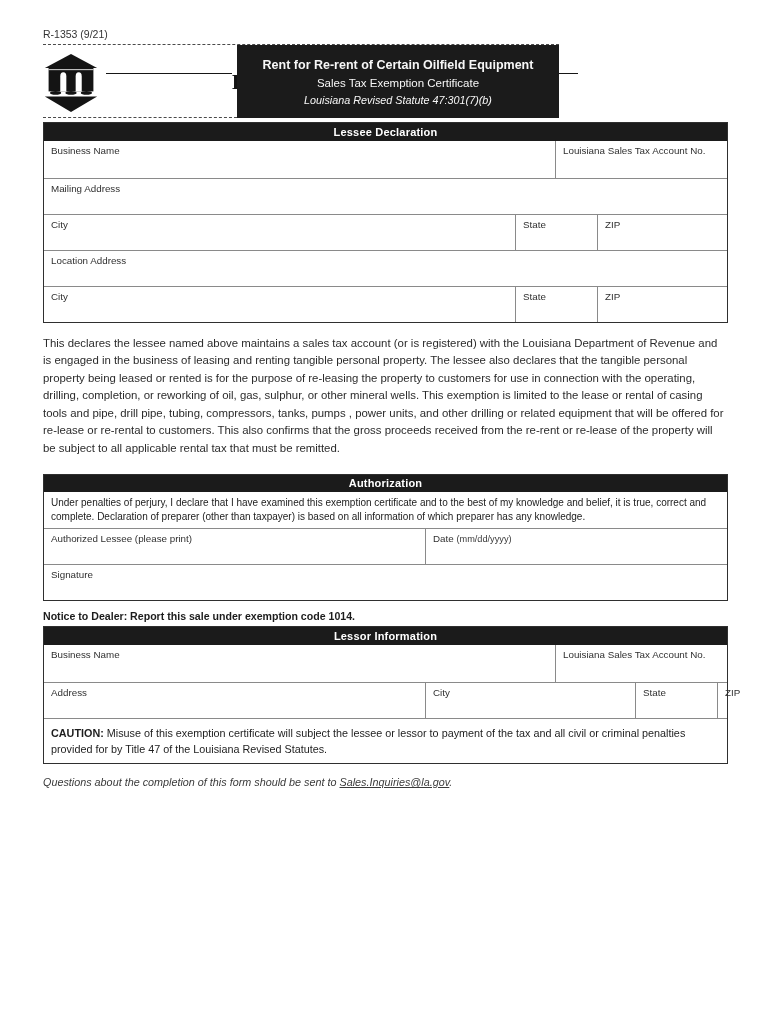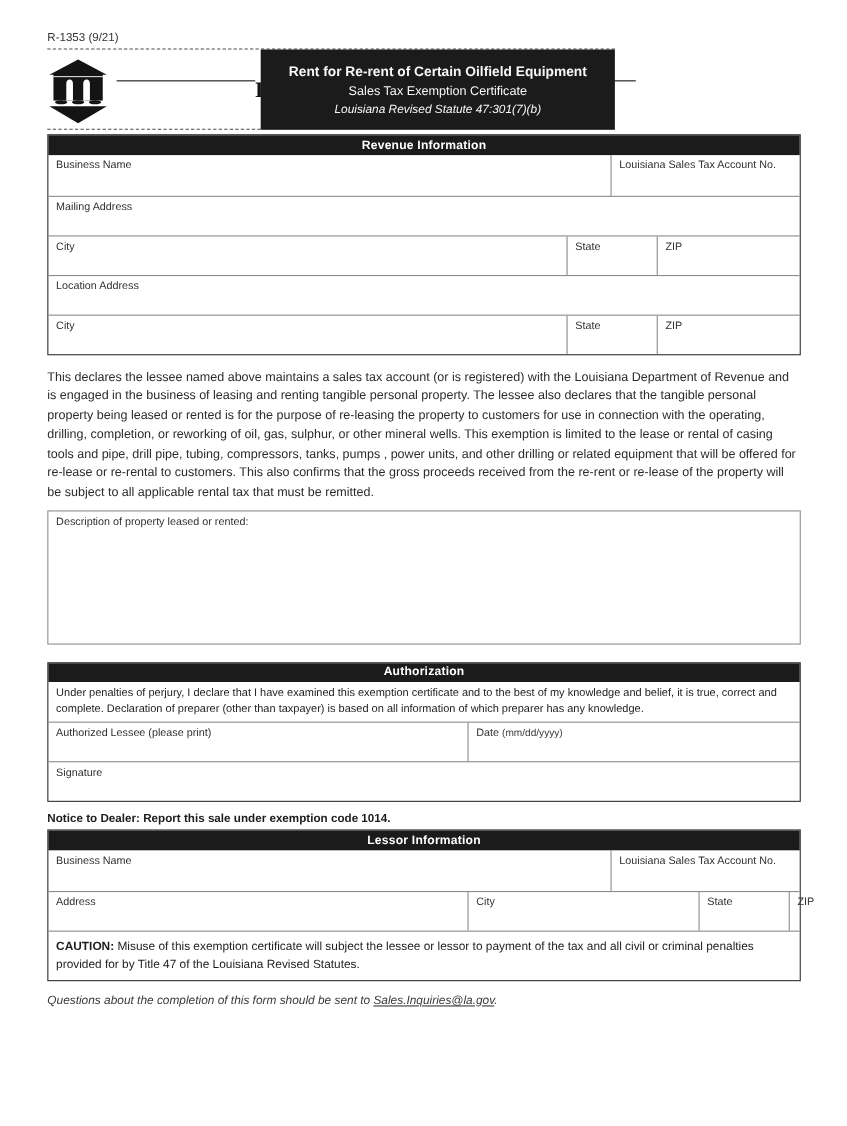--- a/index.html
+++ b/index.html
@@ -144,21 +144,21 @@
     </div>
     <div class="title-box">
       <div class="title-line1">Rent for Re-rent of Certain Oilfield Equipment</div>
       <div class="title-line2">Sales Tax Exemption Certificate</div>
       <div class="title-line3">Louisiana Revised Statute 47:301(7)(b)</div>
     </div>
   </div>
 
 
   <div class="tbl" style="margin-top:4px;">
-    <div class="tbl-head">Revenue Information</div>
+    <div class="tbl-head">Lessee Declaration</div>
     <div class="trow h37">
       <div class="cell flex1">
         <span>Business Name</span>
       </div>
       <div class="cell w-account">
         <span>Louisiana Sales Tax Account No.</span>
       </div>
     </div>
     <div class="trow h36">
       <div class="cell flex1">
@@ -189,23 +189,20 @@
         <span>State</span>
       </div>
       <div class="cell w-zip">
         <span>ZIP</span>
       </div>
     </div>
   </div>
 
   <div class="declaration">This declares the lessee named above maintains a sales tax account (or is registered) with the Louisiana Department of Revenue and is engaged in the business of leasing and renting tangible personal property. The lessee also declares that the tangible personal property being leased or rented is for the purpose of re-leasing the property to customers for use in connection with the operating, drilling, completion, or reworking of oil, gas, sulphur, or other mineral wells. This exemption is limited to the lease or rental of casing tools and pipe, drill pipe, tubing, compressors, tanks, pumps , power units, and other drilling or related equipment that will be offered for re-lease or re-rental to customers. This also confirms that the gross proceeds received from the re-rent or re-lease of the property will be subject to all applicable rental tax that must be remitted.</div>
 
-  <div class="desc-box">
-    <span>Description of property leased or rented:</span>
-  </div>
 
   <div class="tbl auth-gap">
     <div class="tbl-head">Authorization</div>
     <div class="trow">
       <div class="cell flex1 note-cell">Under penalties of perjury, I declare that I have examined this exemption certificate and to the best of my knowledge and belief, it is true, correct and complete. Declaration of preparer (other than taxpayer) is based on all information of which preparer has any knowledge.</div>
     </div>
     <div class="trow h36">
       <div class="cell w-half">
         <span>Authorized Lessee (please print)</span>
       </div>

